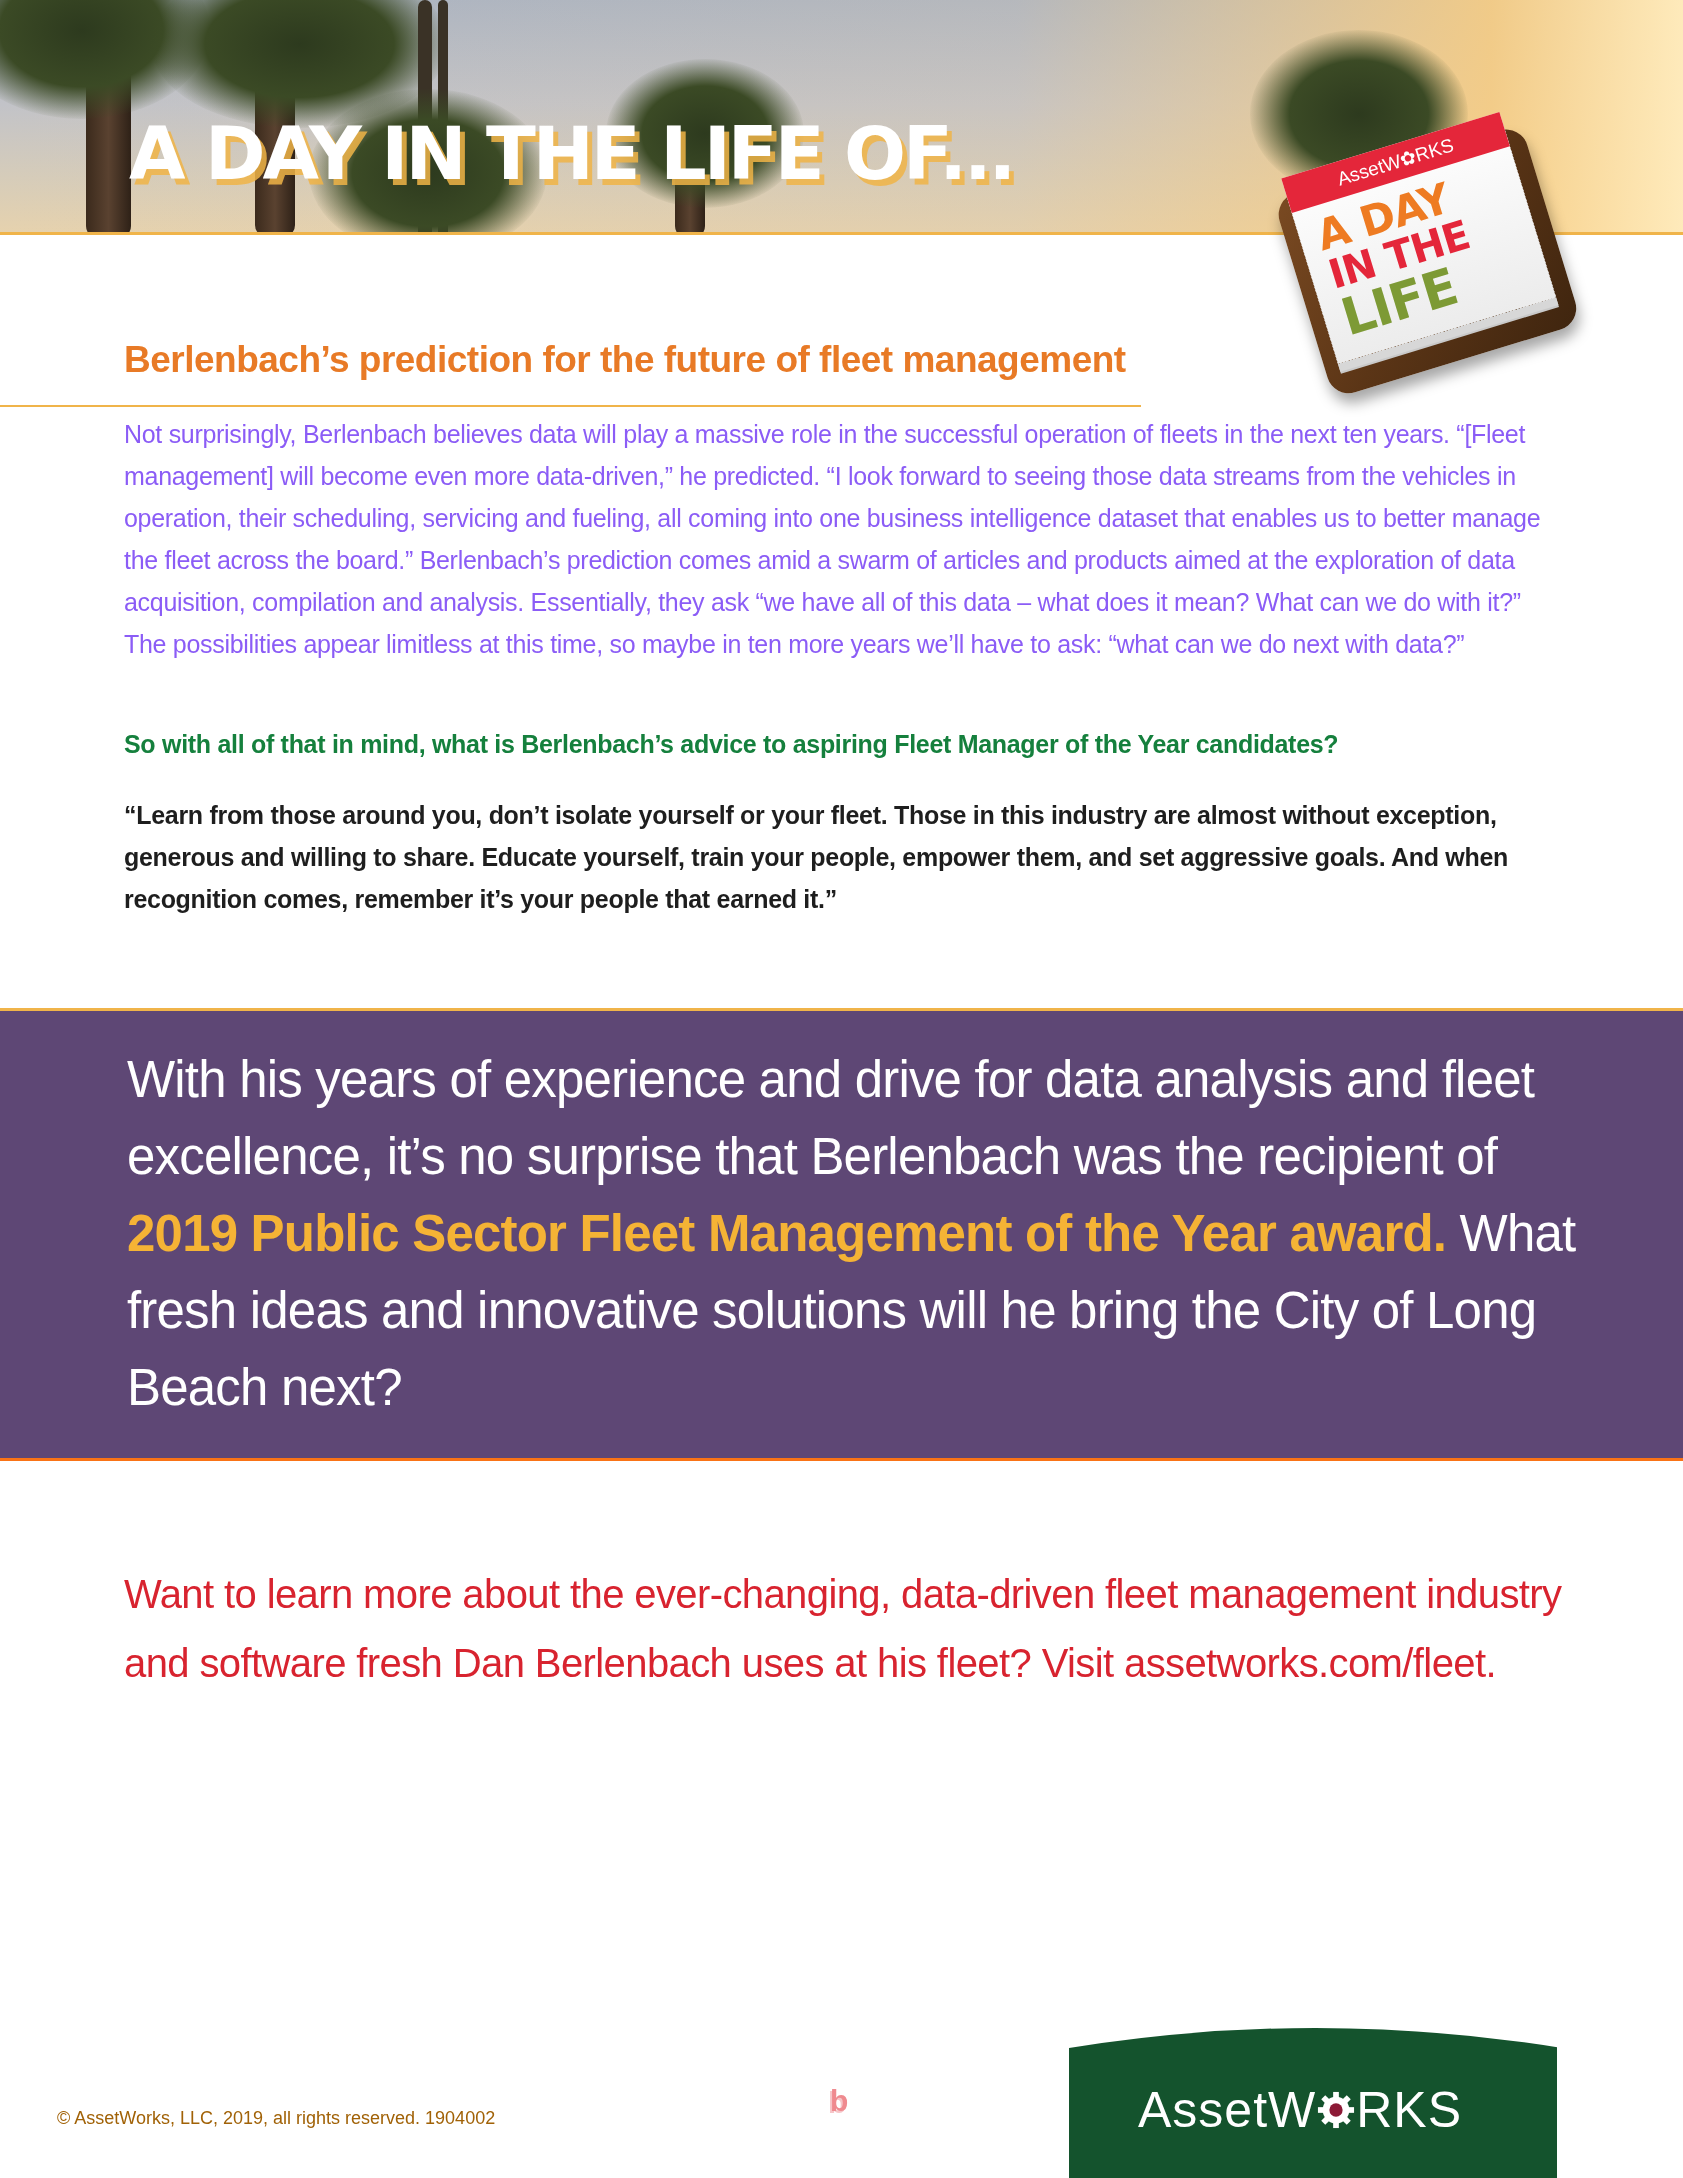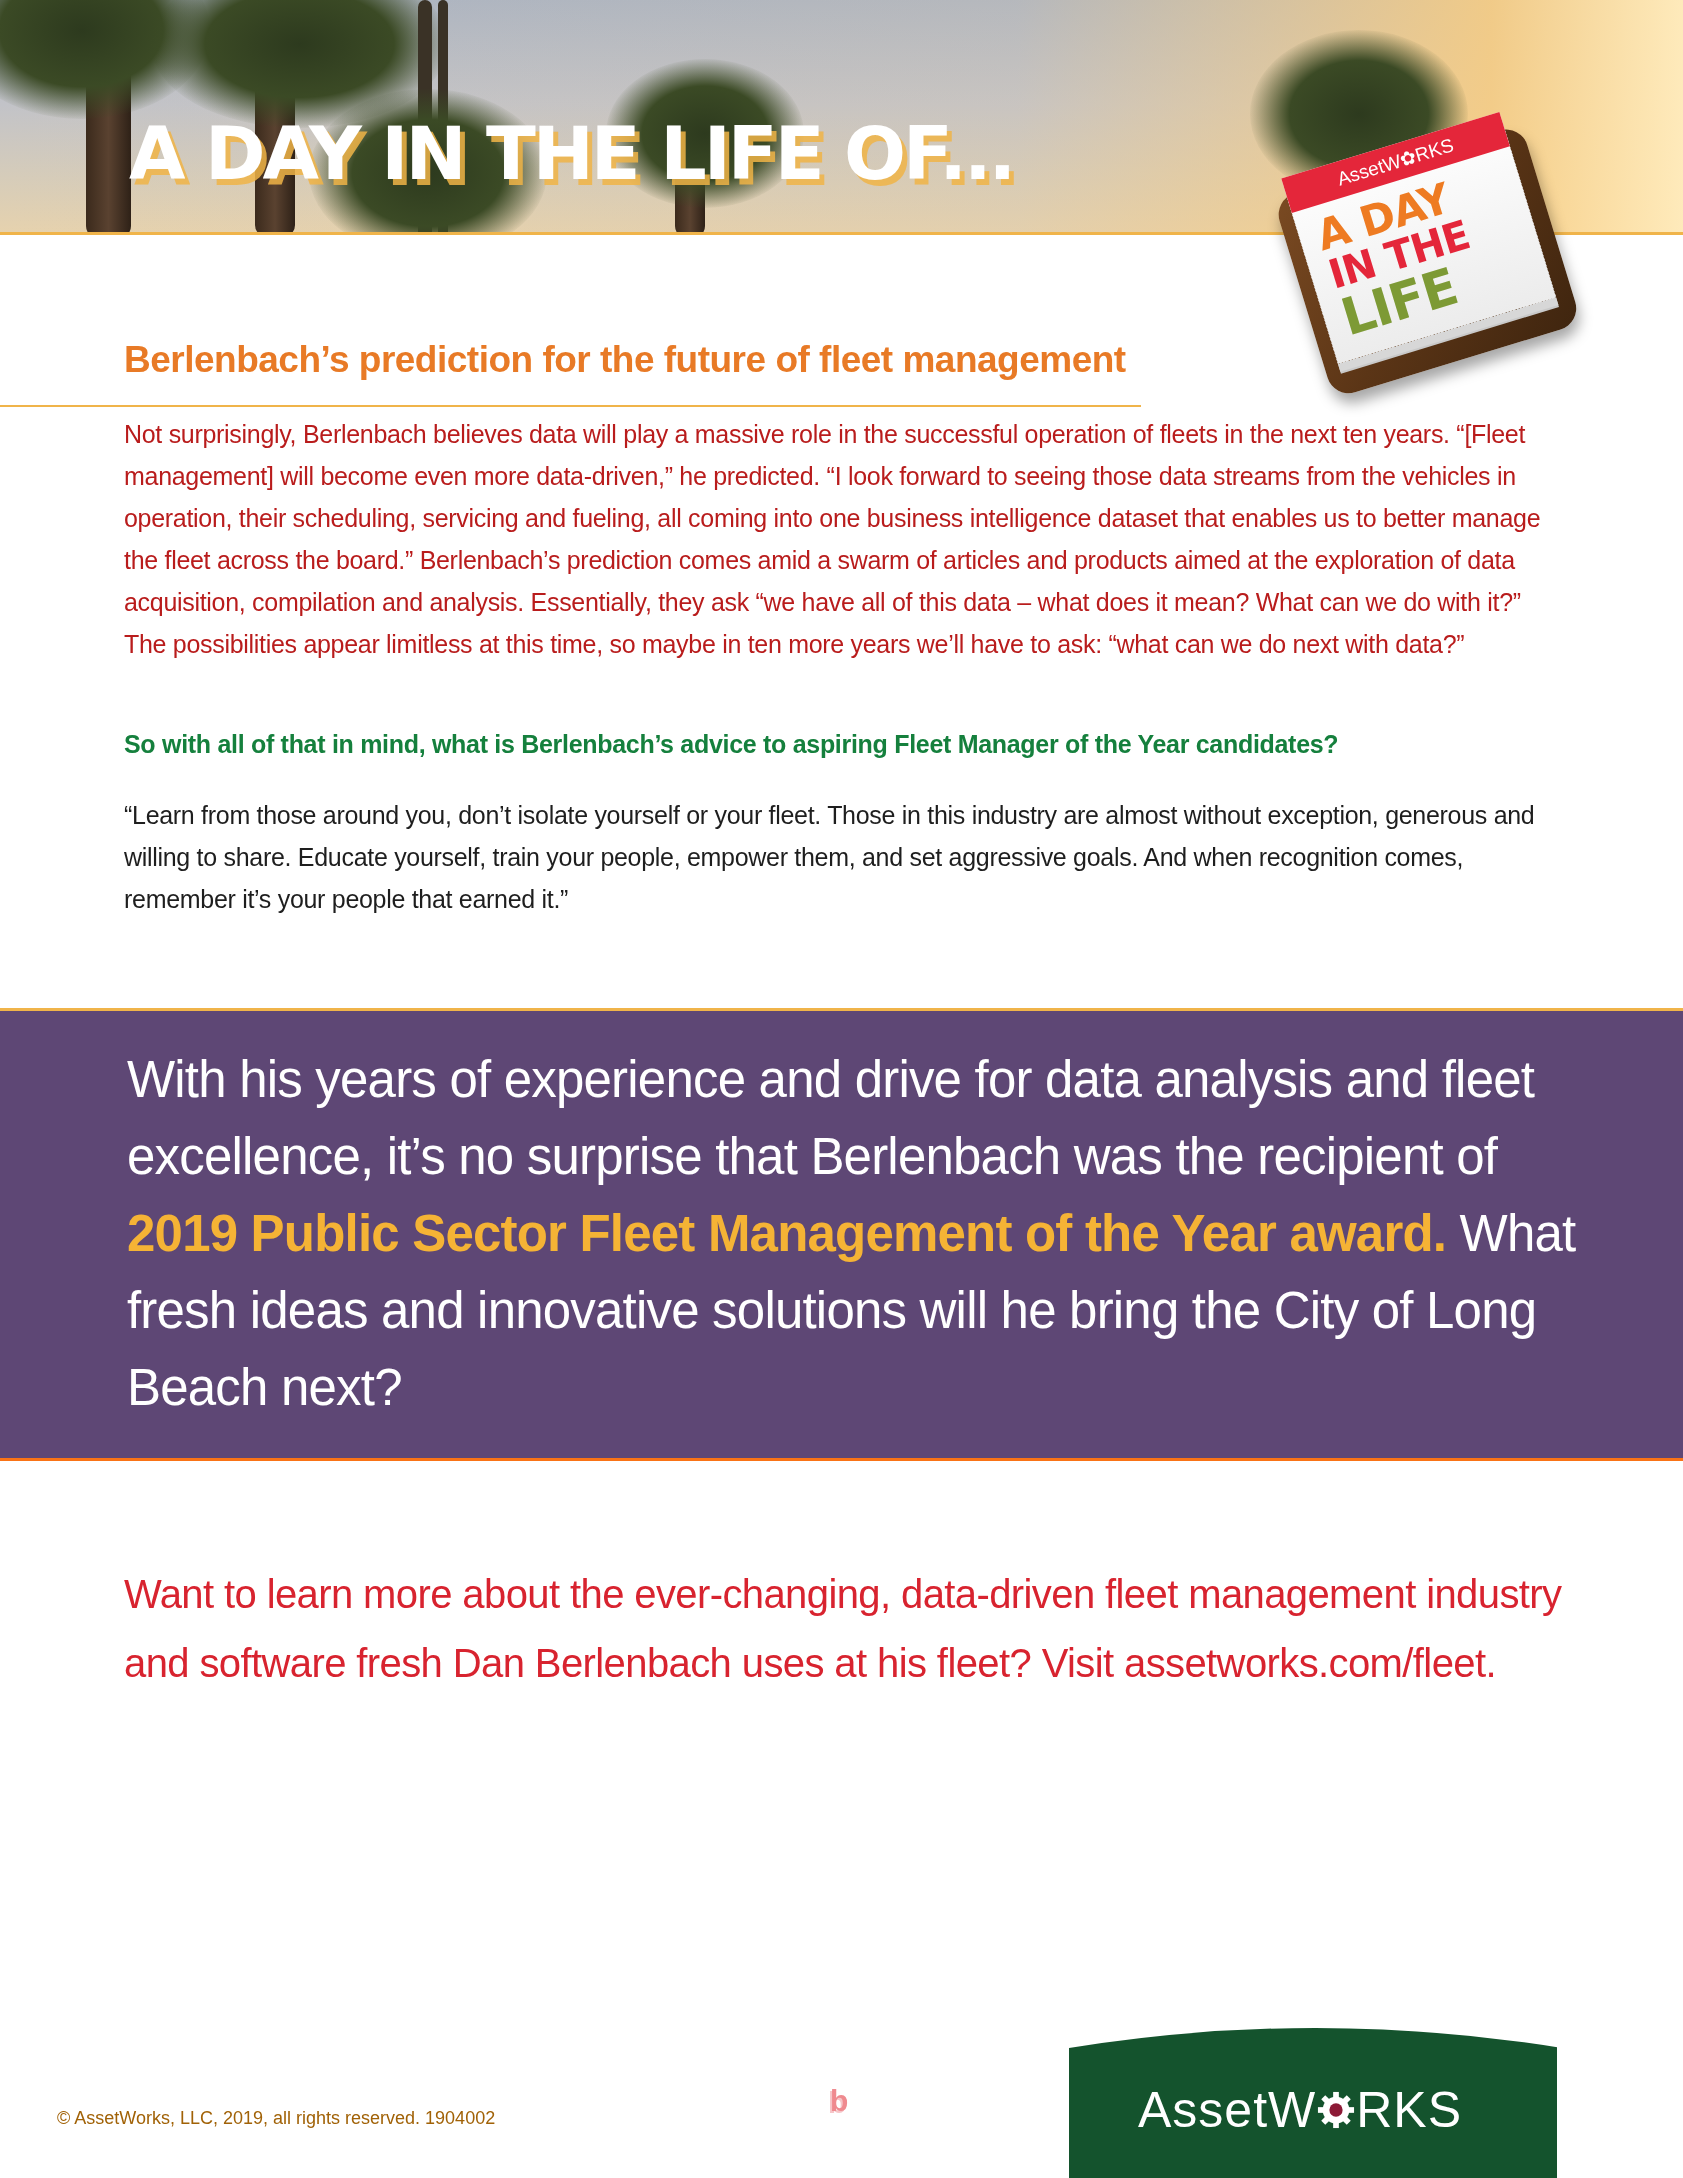--- a/index.html
+++ b/index.html
@@ -58,21 +58,21 @@
   
   .section-heading {
     position:absolute; left:124px; top:339px;
     font-size:37px; font-weight:bold; color:#e87a26; letter-spacing:-0.5px;
     white-space:nowrap;
   }
   .rule { position:absolute; left:0; top:405px; width:1141px; height:2px; background:#f0b44a; }
 
   .body-text {
     position:absolute; left:124px; top:413px; width:1445px;
-    font-size:25px; line-height:42px; color:#b91c1c; letter-spacing:-0.3px;
+    font-size:25px; line-height:42px; color:#8b5cf6; letter-spacing:-0.3px;
   }
   .question {
     position:absolute; left:124px; top:730px;
     font-size:25px; font-weight:bold; color:#15803d; letter-spacing:-0.3px; white-space:nowrap;
   }
   .quote-text {
     position:absolute; left:124px; top:794px; width:1445px;
     font-size:25px; line-height:42px; color:#1e1e1e; letter-spacing:-0.3px;
   }
 
@@ -146,21 +146,21 @@
     <div class="badge-l1">A DAY</div>
     <div class="badge-l2">IN THE</div>
     <div class="badge-l3">LIFE</div>
   </div>
 </div>
 
 <div class="section-heading">Berlenbach’s prediction for the future of fleet management</div>
 <div class="rule"></div>
 <p class="body-text" style="margin:0;">Not surprisingly, Berlenbach believes data will play a massive role in the successful operation of fleets in the next ten years. “[Fleet management] will become even more data-driven,” he predicted. “I look forward to seeing those data streams from the vehicles in operation, their scheduling, servicing and fueling, all coming into one business intelligence dataset that enables us to better manage the fleet across the board.” Berlenbach’s prediction comes amid a swarm of articles and products aimed at the exploration of data acquisition, compilation and analysis. Essentially, they ask “we have all of this data – what does it mean? What can we do with it?” The possibilities appear limitless at this time, so maybe in ten more years we’ll have to ask: “what can we do next with data?”</p>
 <div class="question">So with all of that in mind, what is Berlenbach’s advice to aspiring Fleet Manager of the Year candidates?</div>
-<p class="quote-text" style="margin:0;">“Learn from those around you, don’t isolate yourself or your fleet. Those in this industry are almost without exception, generous and willing to share. Educate yourself, train your people, empower them, and set aggressive goals. And when recognition comes, remember it’s your people that earned it.”</p>
+<p class="quote-text" style="margin:0;font-weight:bold;">“Learn from those around you, don’t isolate yourself or your fleet. Those in this industry are almost without exception, generous and willing to share. Educate yourself, train your people, empower them, and set aggressive goals. And when recognition comes, remember it’s your people that earned it.”</p>
 
 <div class="band">
   <div class="band-text"><span>With his years of experience and drive for data analysis and fleet excellence, it’s no surprise that Berlenbach was the recipient of </span><span class="band-highlight">2019 Public Sector Fleet Management of the Year award.</span><span> What fresh ideas and innovative solutions will he bring the City of Long Beach next?</span></div>
 </div>
 
 <div class="cta">Want to learn more about the ever-changing, data-driven fleet management industry and software fresh Dan Berlenbach uses at his fleet?  Visit assetworks.com/fleet.</div>
 
 <div class="copyright">© AssetWorks, LLC, 2019, all rights reserved. 1904002</div>
 <div class="b-icon">b</div>
 <div class="logo-box">

